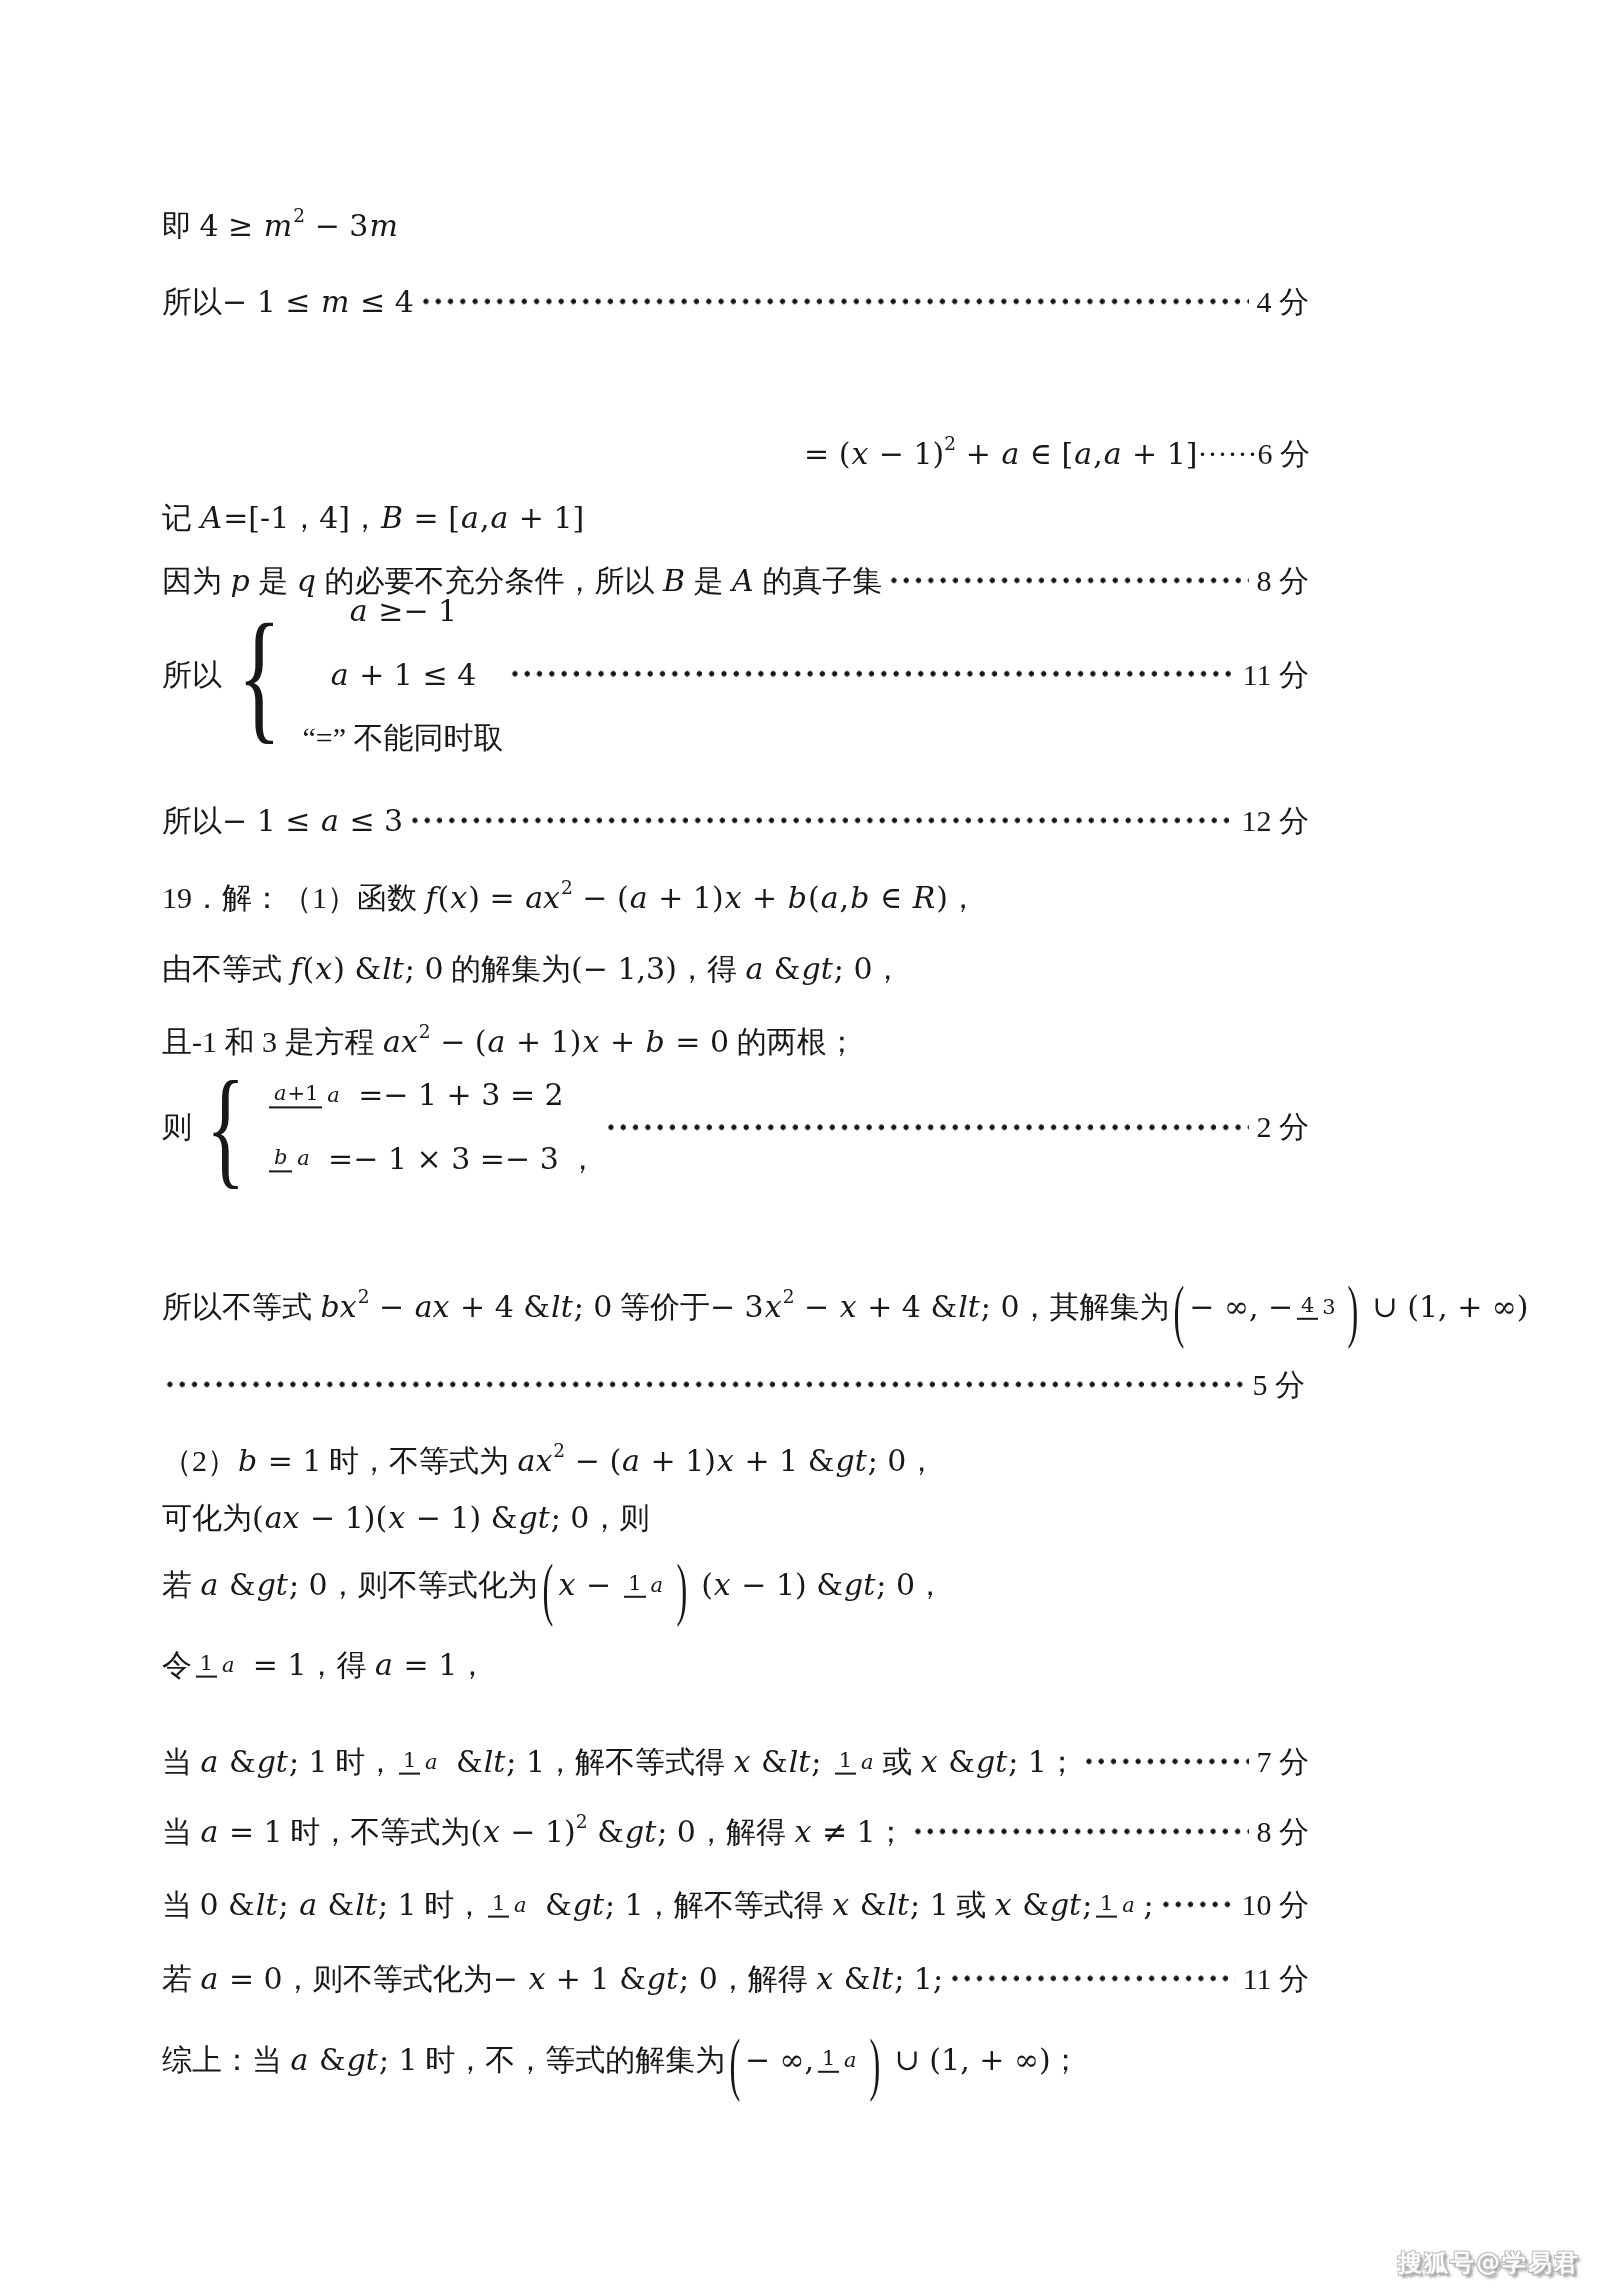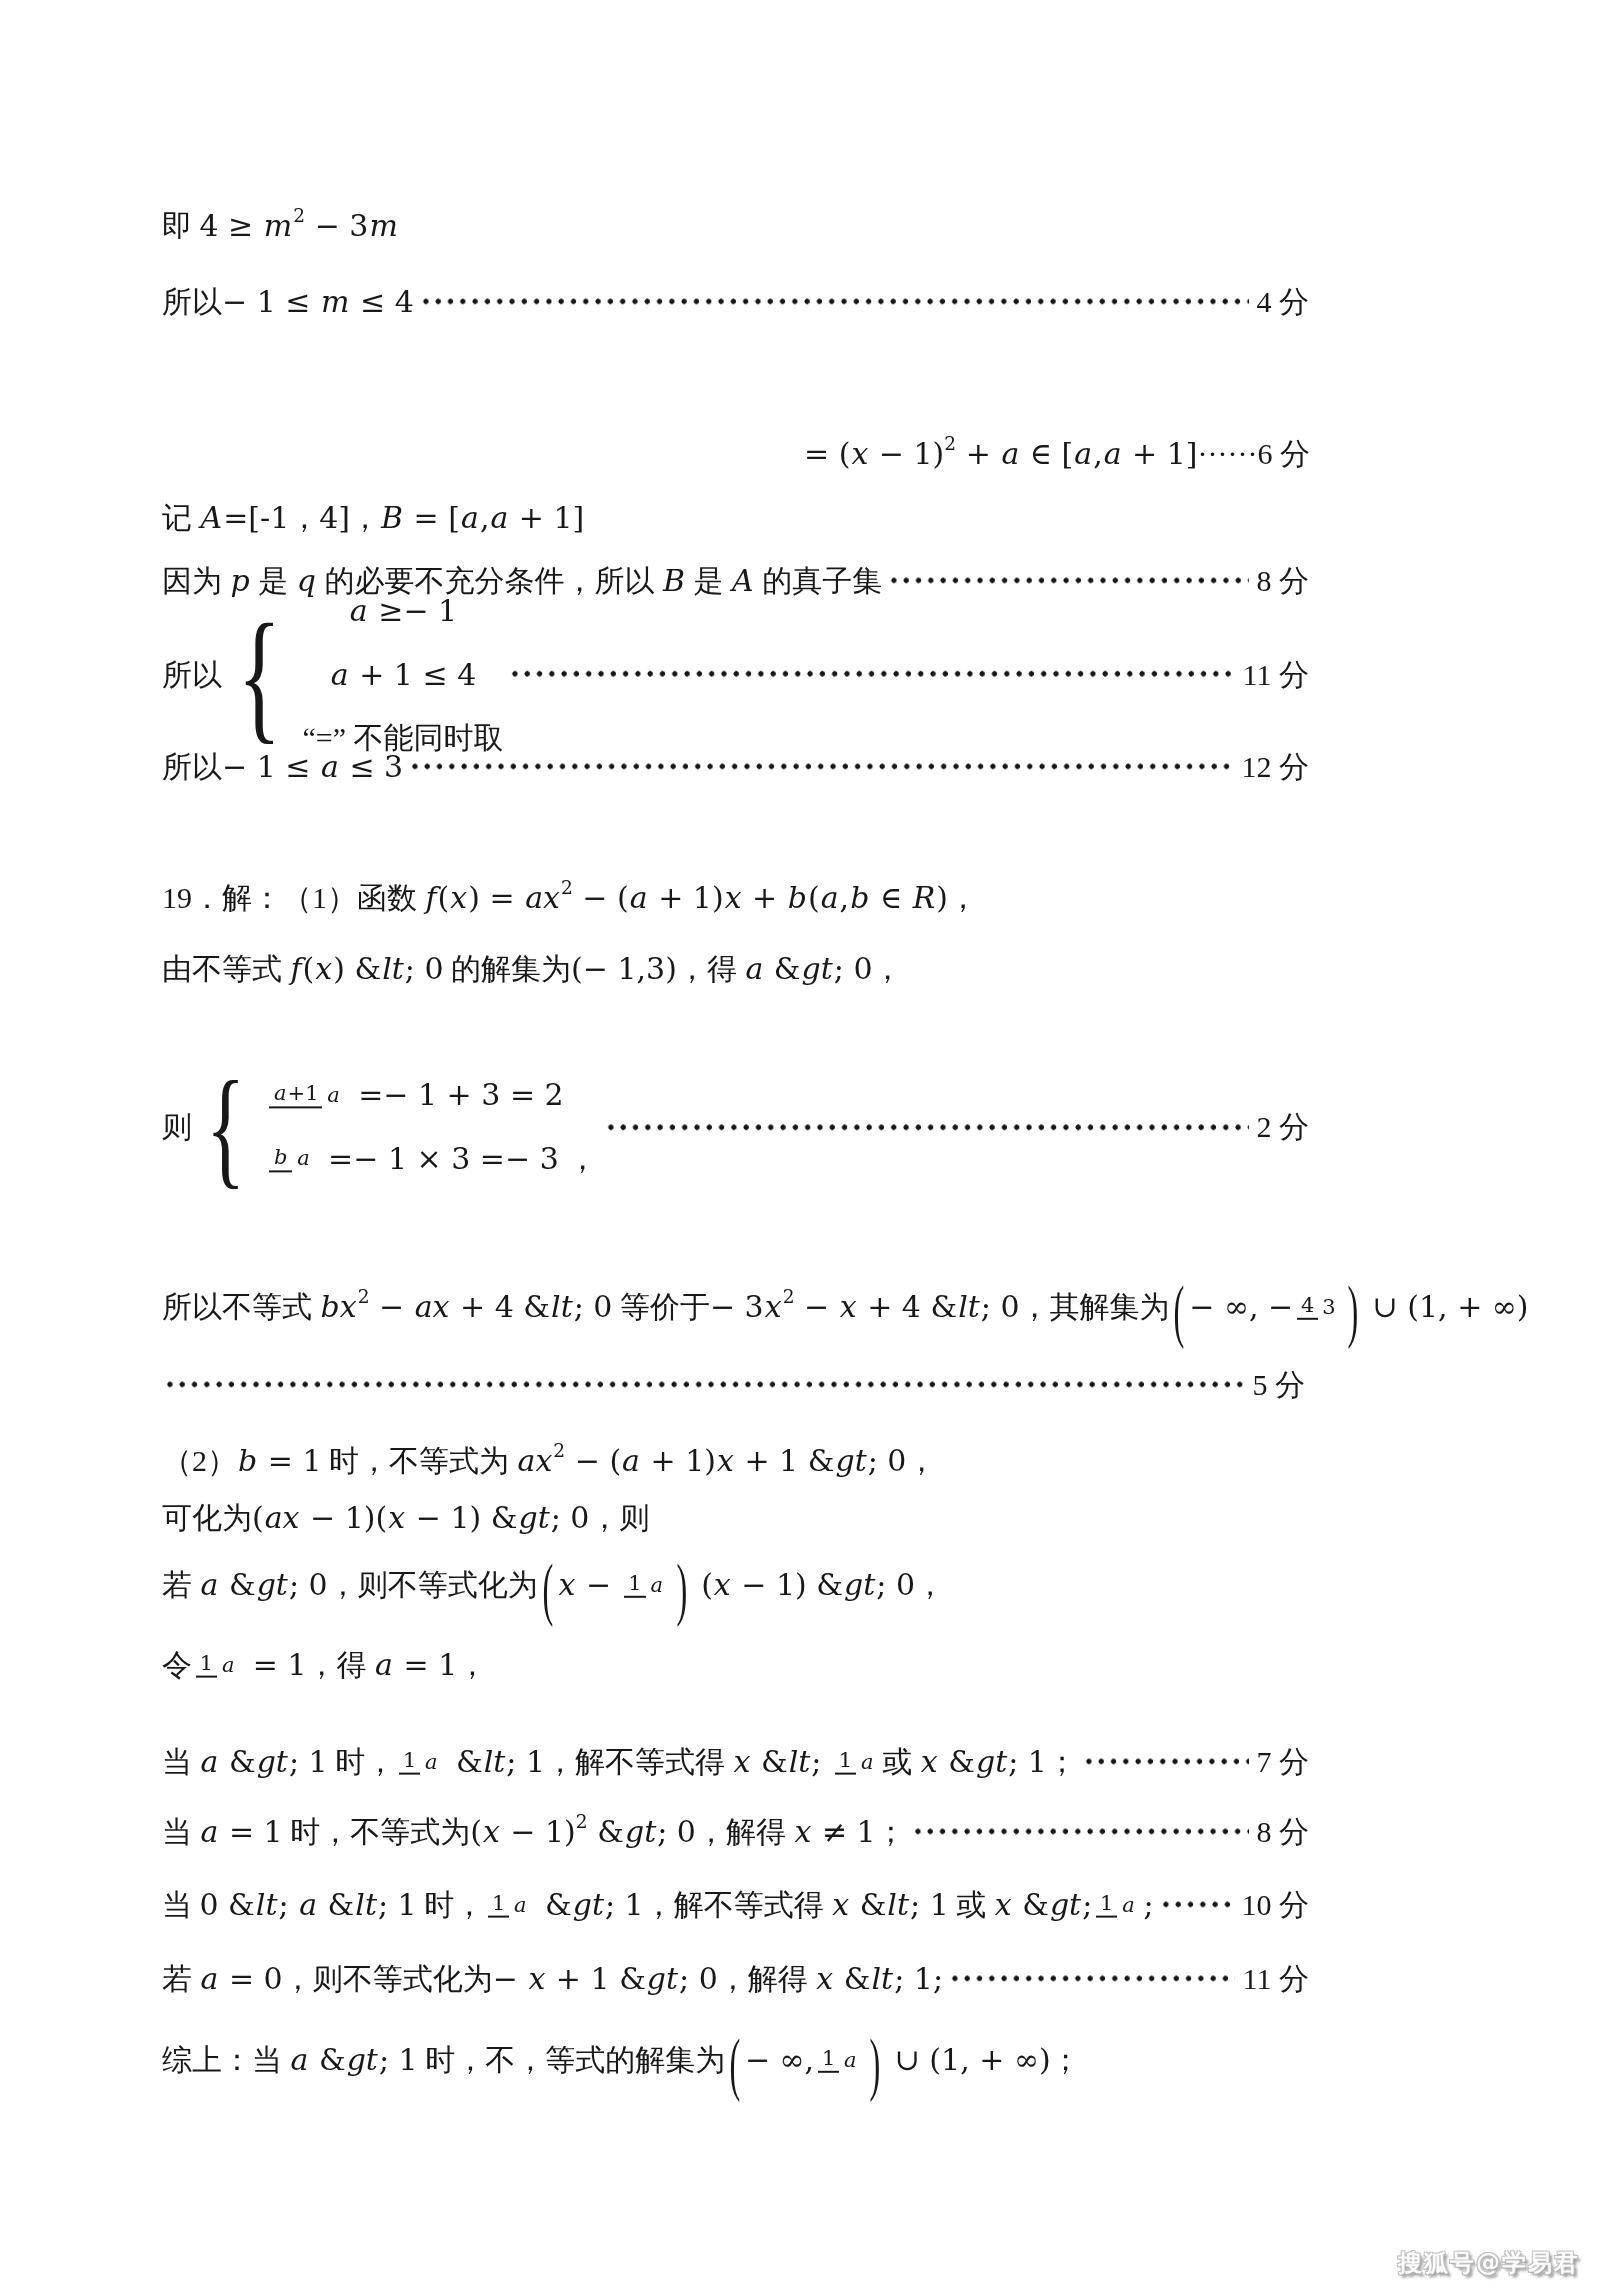--- a/index.html
+++ b/index.html
@@ -120,30 +120,33 @@
       <span class="txt">所以</span>
       <span class="brace" style="font-size: 147px;">{</span>
       <div class="rows" style="align-items: center;">
         <div class="row"><span class="m"><i>a</i> ≥− 1</span></div>
         <div class="row"><span class="m"><i>a</i> + 1 ≤ 4</span></div>
         <div class="row"><span class="c">“=” 不能同时取</span></div>
       </div>
       <span class="dots"></span>
       <span class="txt">11 分</span>
     </div>
-    <div class="line" style="left: 162px; top: 766px; width: 1147px;">
+    <div class="line" style="left: 162px; top: 820px; width: 1147px;">
       <span class="txt"><span class="c">所以</span><span class="m">− 1 ≤ <i>a</i> ≤ 3</span></span>
       <span class="dots"></span>
       <span class="txt"><span class="c">12 分</span></span>
     </div>
     <div class="line" style="left: 162px; top: 897px;">
       <span class="txt"><span class="c">19．解：（1）函数 </span><span class="m"><i>f</i>(<i>x</i>) = <i>ax</i></span><sup class="s m">2</sup><span class="m"> − (<i>a</i> + 1)<i>x</i> + <i>b</i>(<i>a</i>,<i>b</i> ∈ <i>R</i>)</span><span class="c">，</span></span>
     </div>
     <div class="line" style="left: 162px; top: 968px;">
       <span class="txt"><span class="c">由不等式 </span><span class="m"><i>f</i>(<i>x</i>) &amp;<i>lt</i>; 0</span><span class="c"> 的解集为</span><span class="m">(− 1,3)</span><span class="c">，得 </span><span class="m"><i>a</i> &amp;<i>gt</i>; 0</span><span class="c">，</span></span>
+    </div>
+    <div class="line" style="left: 162px; top: 1041px;">
+      <span class="txt"><span class="c">且-1 和 3 是方程 </span><span class="m"><i>ax</i></span><sup class="s m">2</sup><span class="m"> − (<i>a</i> + 1)<i>x</i> + <i>b</i> = 0</span><span class="c"> 的两根；</span></span>
     </div>
     <div class="line" style="left: 162px; top: 1127px; width: 1147px;">
       <span class="txt">则</span>
       <span class="brace" style="font-size: 132px;">{</span>
       <div class="rows" style="align-items: flex-start;">
         <div class="row"><span class="frac"><span class="num m"><i>a</i>+1</span><span class="den m"><i>a</i></span></span><span class="m"> =− 1 + 3 = 2</span></div>
         <div class="row"><span class="frac"><span class="num m"><i>b</i></span><span class="den m"><i>a</i></span></span><span class="m"> =− 1 × 3 =− 3</span></div>
       </div>
       <span class="txt syscomma">，</span>
       <span class="dots"></span>

